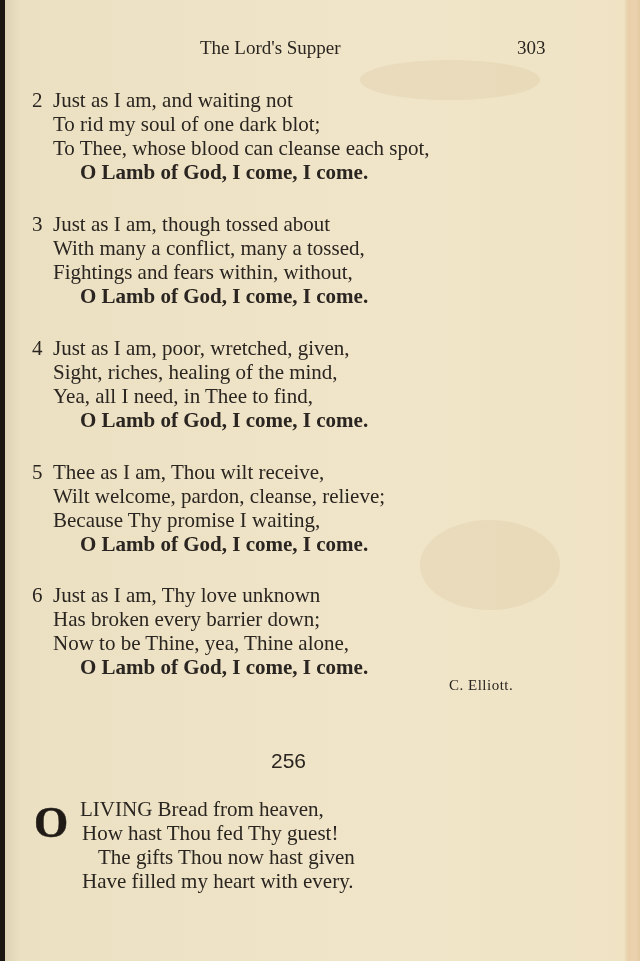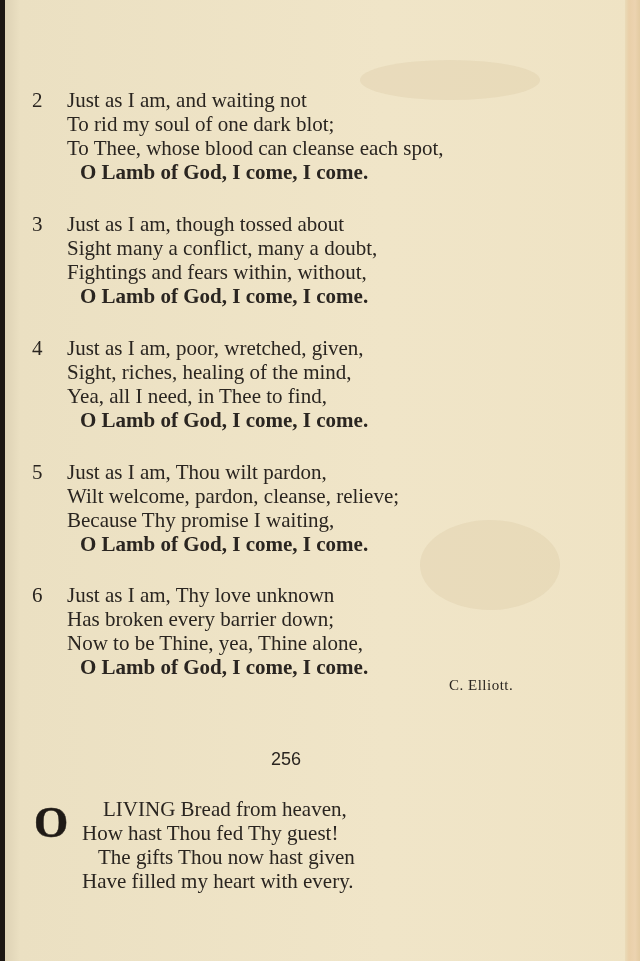--- a/index.html
+++ b/index.html
@@ -66,40 +66,40 @@
     white-space: nowrap;
     height: 24px;
   }
   .num {
     position: absolute;
     left: 0;
     top: 0;
   }
   .txt {
     position: absolute;
-    left: 35px;
+    left: 21px;
     top: 0;
   }
   .txt.refrain {
     left: 48px;
     font-weight: bold;
   }
   .attribution {
     position: absolute;
     left: 449px;
     top: 677px;
     font-size: 15px;
     letter-spacing: 0.5px;
   }
   .hymn-number {
     position: absolute;
     left: 271px;
     top: 749px;
     font-family: "Liberation Sans", "DejaVu Sans", sans-serif;
-    font-size: 18px;
+    font-size: 21px;
   }
   .hymn256 {
     position: absolute;
     left: 34px;
     top: 797px;
     font-size: 21px;
     line-height: 24px;
   }
   .dropcap {
     position: absolute;
@@ -129,20 +129,24 @@
 </head>
 <body>
 
 <div class="page">
   <div class="binding-edge"></div>
   <div class="right-edge"></div>
 
   <div class="stain" style="left:360px;top:60px;width:180px;height:40px;"></div>
   <div class="stain" style="left:420px;top:520px;width:140px;height:90px;"></div>
 
+  <div class="running-head">
+    <span class="running-title">The Lord's Supper</span>
+    <span class="page-number">303</span>
+  </div>
 
   <div class="stanza" style="top:88px;">
     <div class="line">
       <span class="num">2</span>
       <span class="txt">Just as I am, and waiting not</span>
     </div>
     <div class="line">
       <span class="txt">To rid my soul of one dark blot;</span>
     </div>
     <div class="line">
@@ -152,21 +156,21 @@
       <span class="txt refrain">O Lamb of God, I come, I come.</span>
     </div>
   </div>
 
   <div class="stanza" style="top:212px;">
     <div class="line">
       <span class="num">3</span>
       <span class="txt">Just as I am, though tossed about</span>
     </div>
     <div class="line">
-      <span class="txt">Sight many a conflict, many a doubt,</span>
+      <span class="txt">With many a conflict, many a tossed,</span>
     </div>
     <div class="line">
       <span class="txt">Fightings and fears within, without,</span>
     </div>
     <div class="line">
       <span class="txt refrain">O Lamb of God, I come, I come.</span>
     </div>
   </div>
 
   <div class="stanza" style="top:336px;">
@@ -181,21 +185,21 @@
       <span class="txt">Yea, all I need, in Thee to find,</span>
     </div>
     <div class="line">
       <span class="txt refrain">O Lamb of God, I come, I come.</span>
     </div>
   </div>
 
   <div class="stanza" style="top:460px;">
     <div class="line">
       <span class="num">5</span>
-      <span class="txt">Just as I am, Thou wilt pardon,</span>
+      <span class="txt">Thee as I am, Thou wilt receive,</span>
     </div>
     <div class="line">
       <span class="txt">Wilt welcome, pardon, cleanse, relieve;</span>
     </div>
     <div class="line">
       <span class="txt">Because Thy promise I waiting,</span>
     </div>
     <div class="line">
       <span class="txt refrain">O Lamb of God, I come, I come.</span>
     </div>
@@ -217,21 +221,21 @@
     </div>
   </div>
 
   <div class="attribution">C. Elliott.</div>
 
   <div class="hymn-number">256</div>
 
   <div class="hymn256">
     <span class="dropcap">O</span>
     <div class="h-line">
-      <span class="t" style="left:46px;margin-left:23px;">LIVING Bread from heaven,</span>
+      <span class="t" style="left:46px;">LIVING Bread from heaven,</span>
     </div>
     <div class="h-line">
       <span class="t" style="left:48px;text-align:right;">How hast Thou fed Thy guest!</span>
     </div>
     <div class="h-line">
       <span class="t" style="left:24px;margin-left:40px;">The gifts Thou now hast given</span>
     </div>
     <div class="h-line">
       <span class="t" style="left:48px;">Have filled my heart with every.</span>
     </div>

